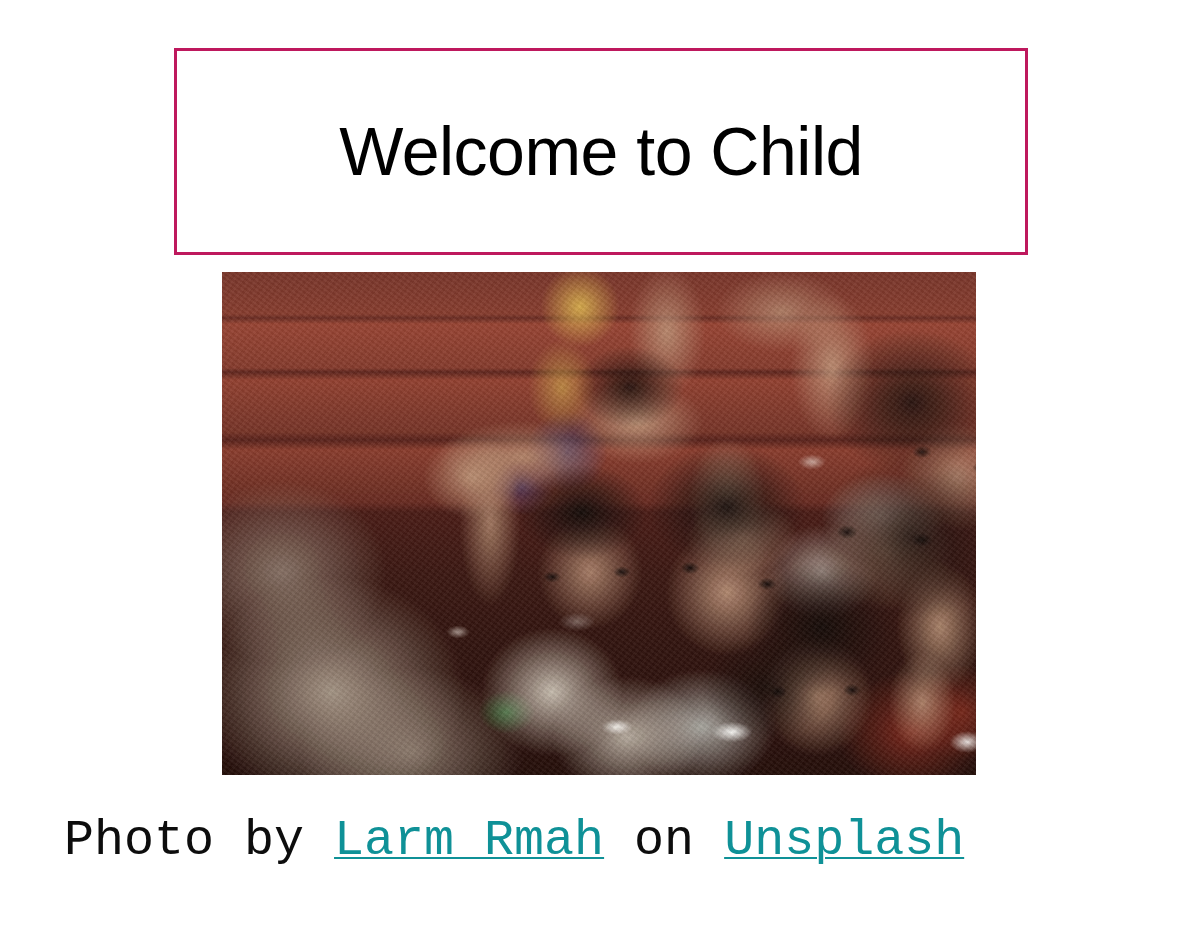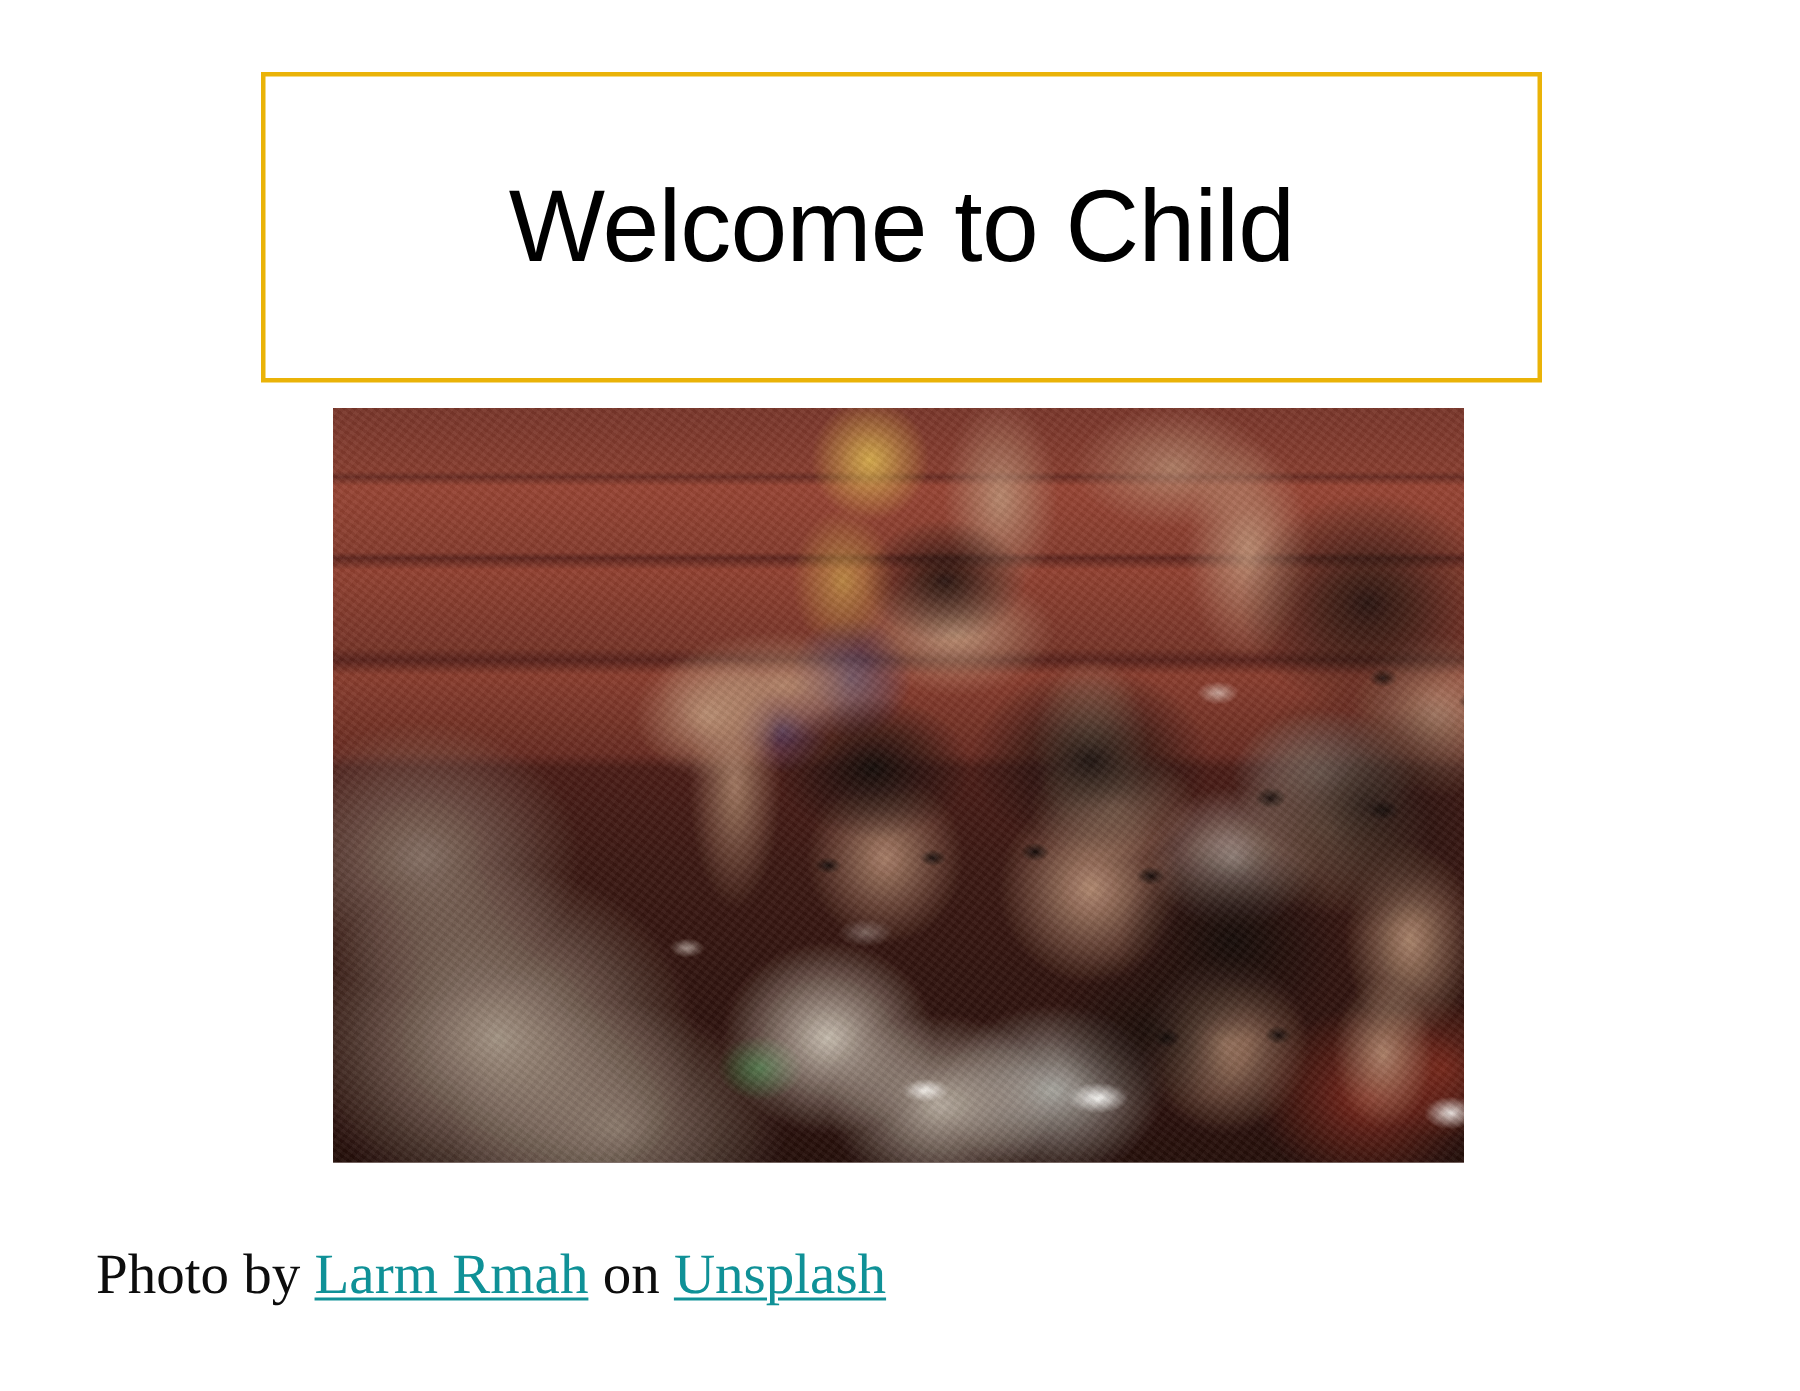--- a/index.html
+++ b/index.html
@@ -21,21 +21,21 @@
     background: #ffffff;
   }
 
   
   #title-box {
     position: absolute;
     left: 174px;
     top: 48px;
     width: 854px;
     height: 207px;
-    border: 3px solid #eab308;
+    border: 3px solid #be185d;
     box-sizing: border-box;
     background: #ffffff;
     display: flex;
     align-items: center;
     justify-content: center;
   }
   #title-text {
     font-family: "Liberation Sans", sans-serif;
     font-size: 68px;
     line-height: 1.14;
@@ -157,25 +157,24 @@
       repeating-linear-gradient(36deg, rgba(255,255,255,.035) 0 2px, rgba(0,0,0,.035) 2px 4px),
       repeating-linear-gradient(-52deg, rgba(255,255,255,.025) 0 3px, rgba(0,0,0,.025) 3px 6px);
     pointer-events: none;
   }
 
   
   #credit {
     position: absolute;
     left: 64px;
     top: 812px;
-    font-family: Liberation Serif, serif;
-    font-size: 38px;
+    font-family: Liberation Mono, monospace;
+    font-size: 50px;
     color: #0d0d0d;
     white-space: nowrap;
-    margin-top: 16px;
   }
   #credit a,
   #credit .link {
     color: #0f9197;
     text-decoration: underline;
     text-decoration-thickness: 2px;
     text-underline-offset: 3px;
   }
 
   #date {

